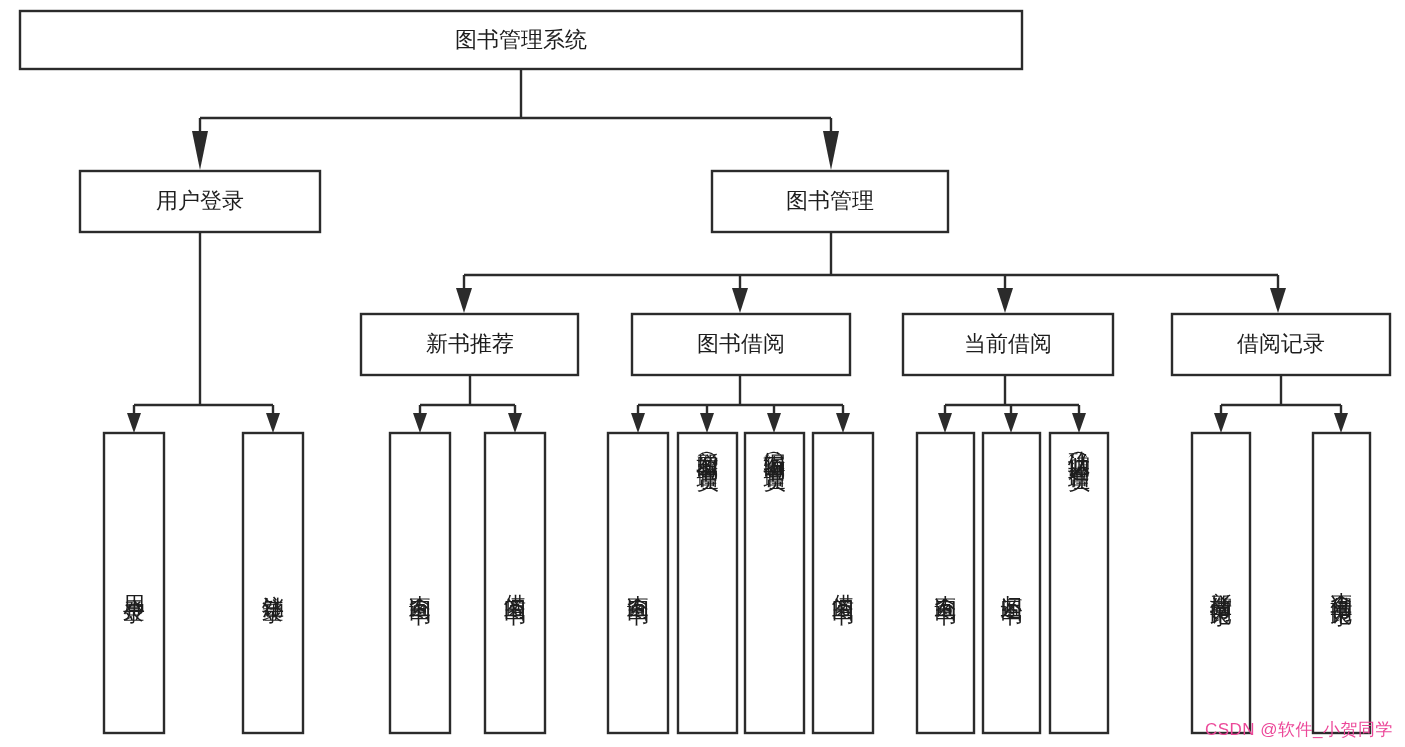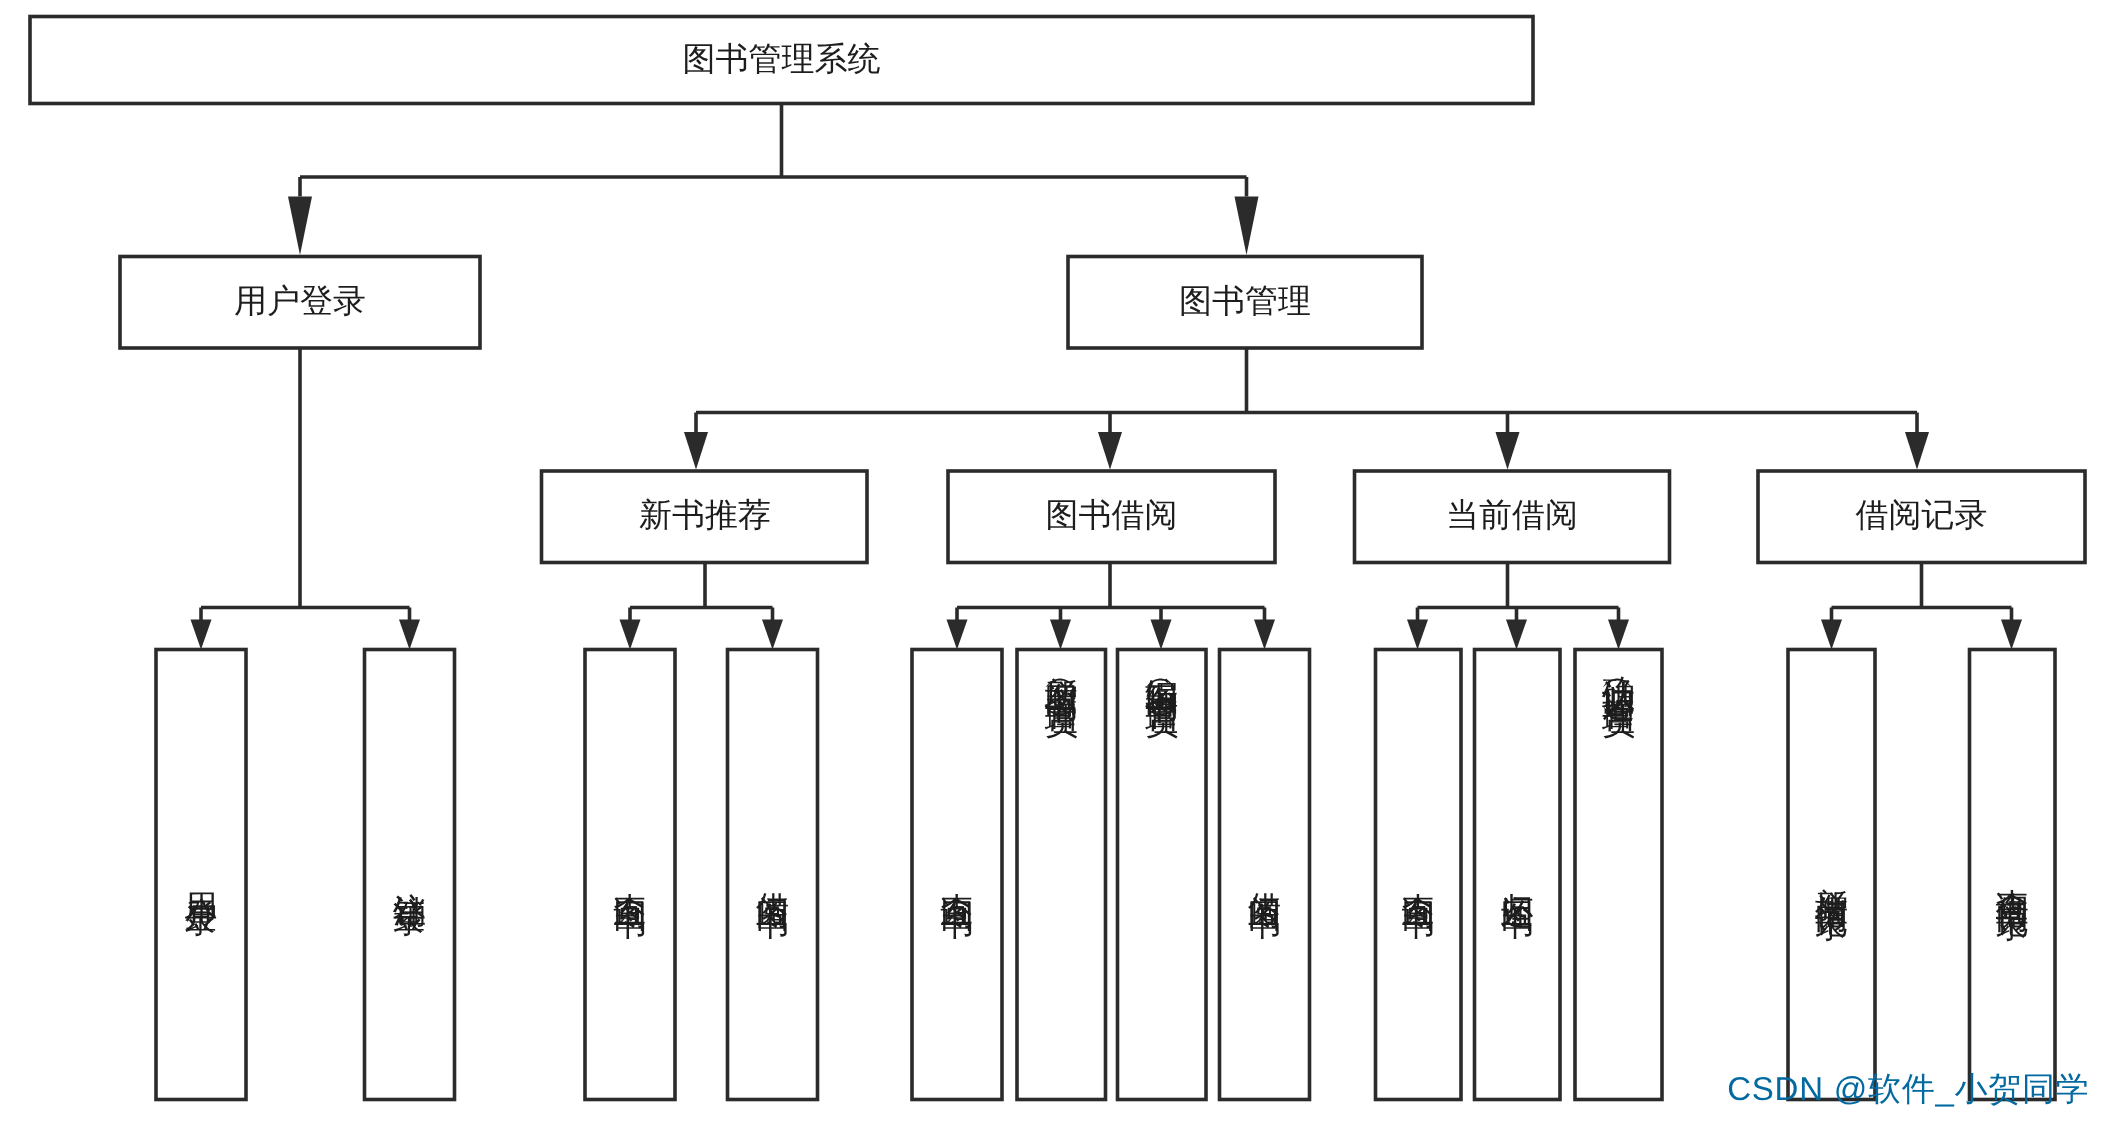--- a/index.html
+++ b/index.html
@@ -63,22 +63,22 @@
     line-height: 1.28;
     letter-spacing: 3px;
     color: #1d1d1d;
     white-space: nowrap;
   }
   .watermark {
     position: absolute;
     right: 12px;
     bottom: 6px;
     font-family: "Liberation Sans", "DejaVu Sans", sans-serif;
-    font-size: 22px;
-    color: #0369a1;
+    font-size: 17px;
+    color: #ec4899;
     letter-spacing: 0.5px;
     white-space: nowrap;
     margin-left: 20px;
   }
 </style>
 </head>
 <body>
 
 <svg id="diagram" viewBox="0 0 1405 747">
 

